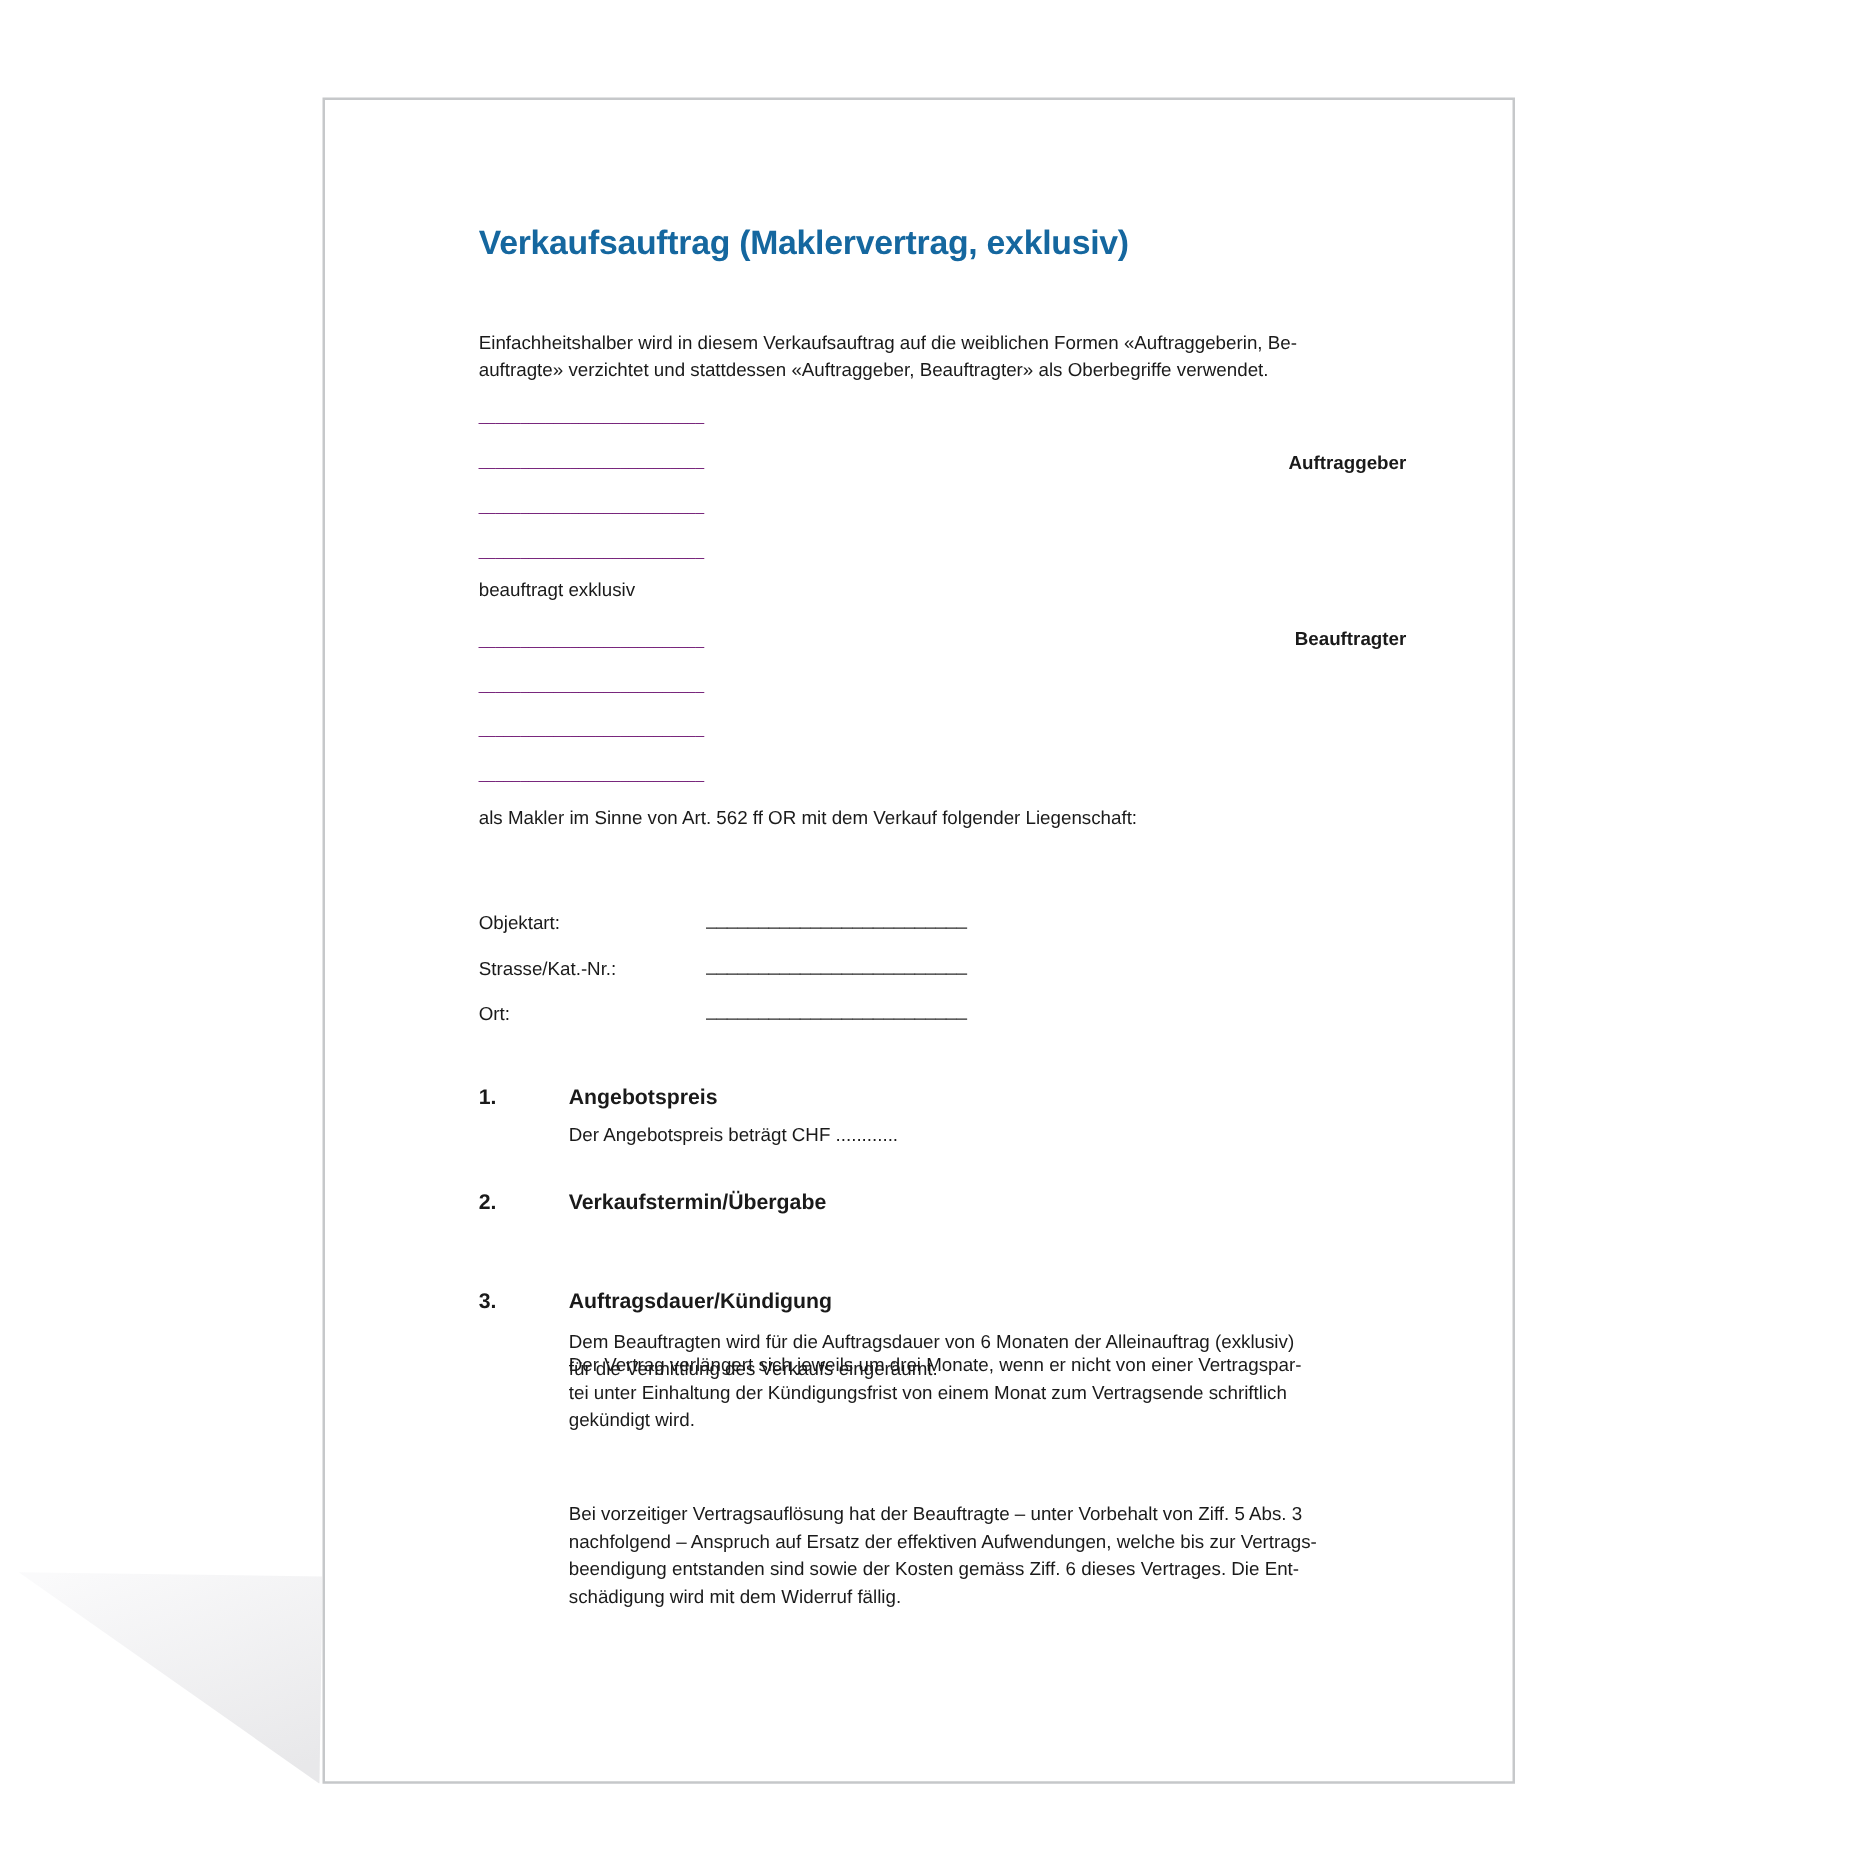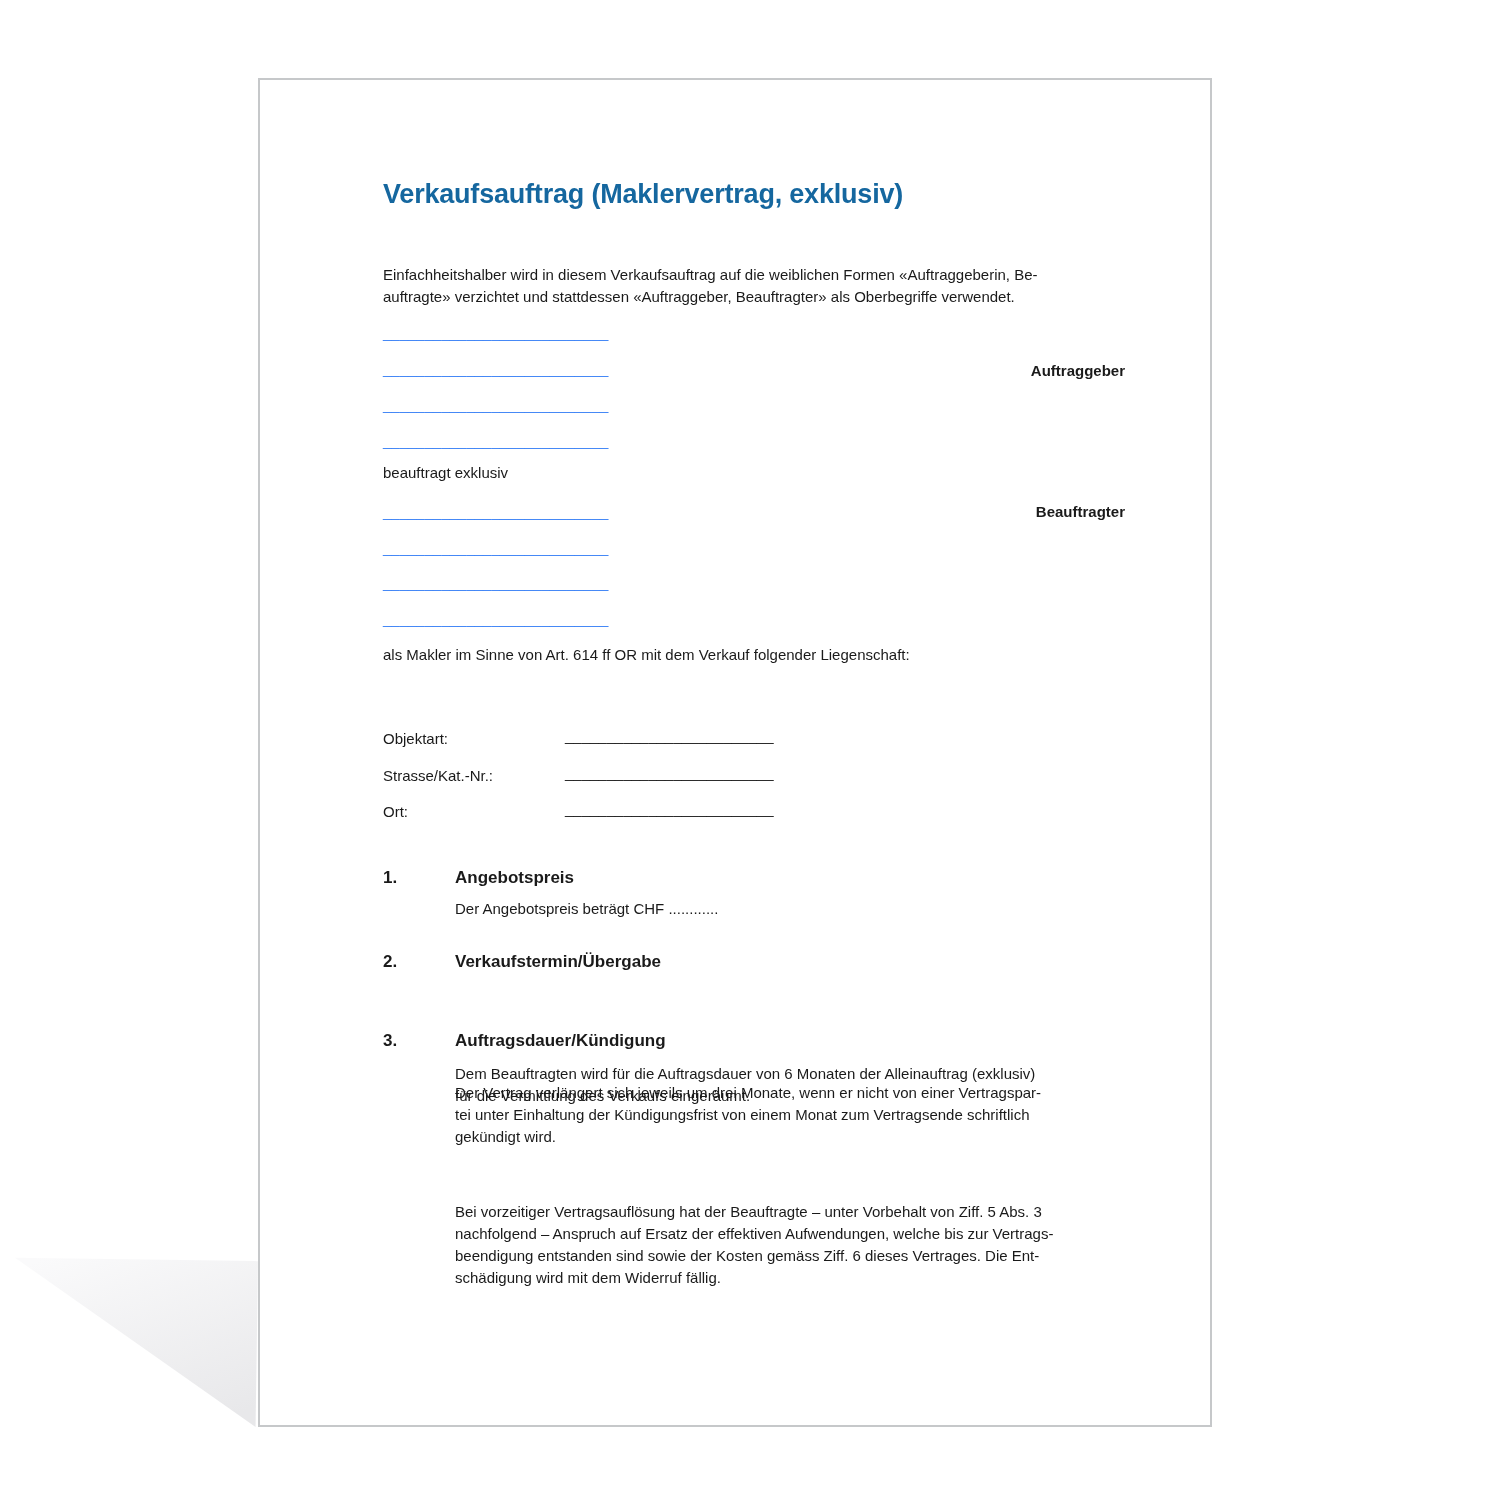--- a/index.html
+++ b/index.html
@@ -30,21 +30,21 @@
     letter-spacing: -0.2px; color: #15679f; white-space: nowrap;
   }
   .body-text { font-size: 15px; line-height: 22px; white-space: pre-line; }
   .intro { left: 123px; top: 184px; width: 742px; }
 
   .sig-group { left: 123px; width: 320px; }
   #principal-lines { top: 242px; }
   #agent-lines { top: 421px; }
   #principal-lines .blank-line { height: 36px; }
   #agent-lines .blank-line { height: 35.7px; }
-  .blank-line { font-size: 15px; line-height: 22px; letter-spacing: 0; color: #3b82f6; }
+  .blank-line { font-size: 12px; line-height: 22px; letter-spacing: 0; color: #701a75; }
 
   .party-label {
     left: 123px; width: 742px; text-align: right;
     font-size: 15px; line-height: 22px; font-weight: bold; white-space: nowrap;
   }
   #principal-label { top: 280px; }
   #agent-label { top: 421px; text-align: right; }
 
   .connector { left: 123px; top: 382px; }
   .broker-clause { left: 123px; top: 564px; width: 742px; }
@@ -97,21 +97,21 @@
 
     <div id="agent-lines" class="abs sig-group">
       <div class="blank-line">___________________________</div>
       <div class="blank-line">___________________________</div>
       <div class="blank-line">___________________________</div>
       <div class="blank-line">___________________________</div>
     </div>
 
     <div id="agent-label" class="abs party-label">Beauftragter</div>
 
-    <div class="abs body-text broker-clause">als Makler im Sinne von Art. 614 ff OR mit dem Verkauf folgender Liegenschaft:</div>
+    <div class="abs body-text broker-clause">als Makler im Sinne von Art. 562 ff OR mit dem Verkauf folgender Liegenschaft:</div>
 
     <div id="field-row-0" class="abs field-row">
       <span class="field-label">Objektart:</span>
       <span class="field-line">_________________________</span>
     </div>
     <div id="field-row-1" class="abs field-row">
       <span class="field-label">Strasse/Kat.-Nr.:</span>
       <span class="field-line">_________________________</span>
     </div>
     <div id="field-row-2" class="abs field-row">

